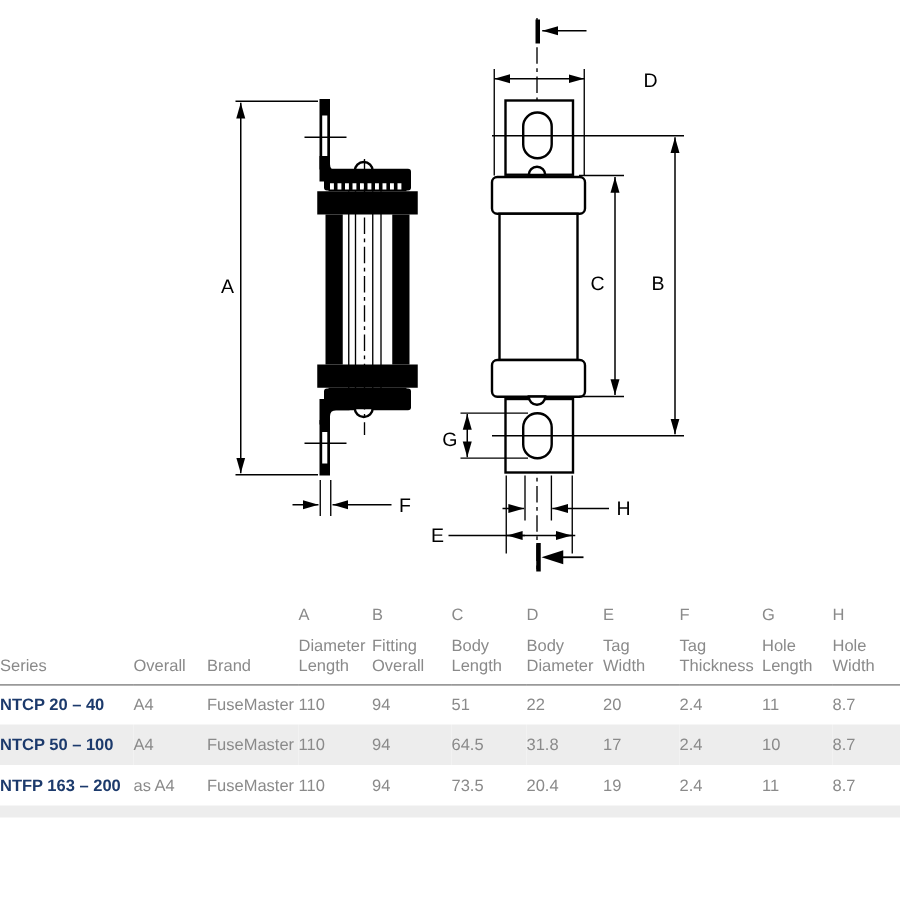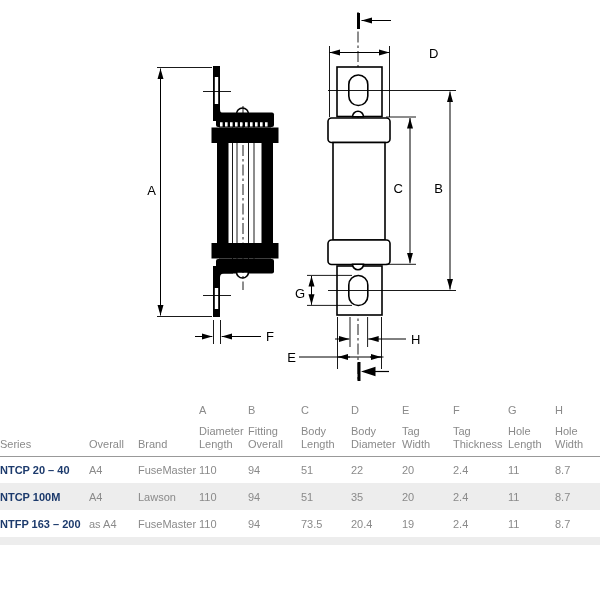--- a/index.html
+++ b/index.html
@@ -260,30 +260,30 @@
         <td>110</td>
         <td>94</td>
         <td>51</td>
         <td>22</td>
         <td>20</td>
         <td>2.4</td>
         <td>11</td>
         <td>8.7</td>
       </tr>
       <tr>
-        <td class="series">NTCP 100M</td>
+        <td class="series">NTCP 50 – 100</td>
         <td>A4</td>
-        <td>Lawson</td>
+        <td>FuseMaster</td>
         <td>110</td>
         <td>94</td>
-        <td>51</td>
-        <td>35</td>
-        <td>20</td>
+        <td>64.5</td>
+        <td>31.8</td>
+        <td>17</td>
         <td>2.4</td>
-        <td>11</td>
+        <td>10</td>
         <td>8.7</td>
       </tr>
       <tr>
         <td class="series">NTFP 163 – 200</td>
         <td>as A4</td>
         <td>FuseMaster</td>
         <td>110</td>
         <td>94</td>
         <td>73.5</td>
         <td>20.4</td>

